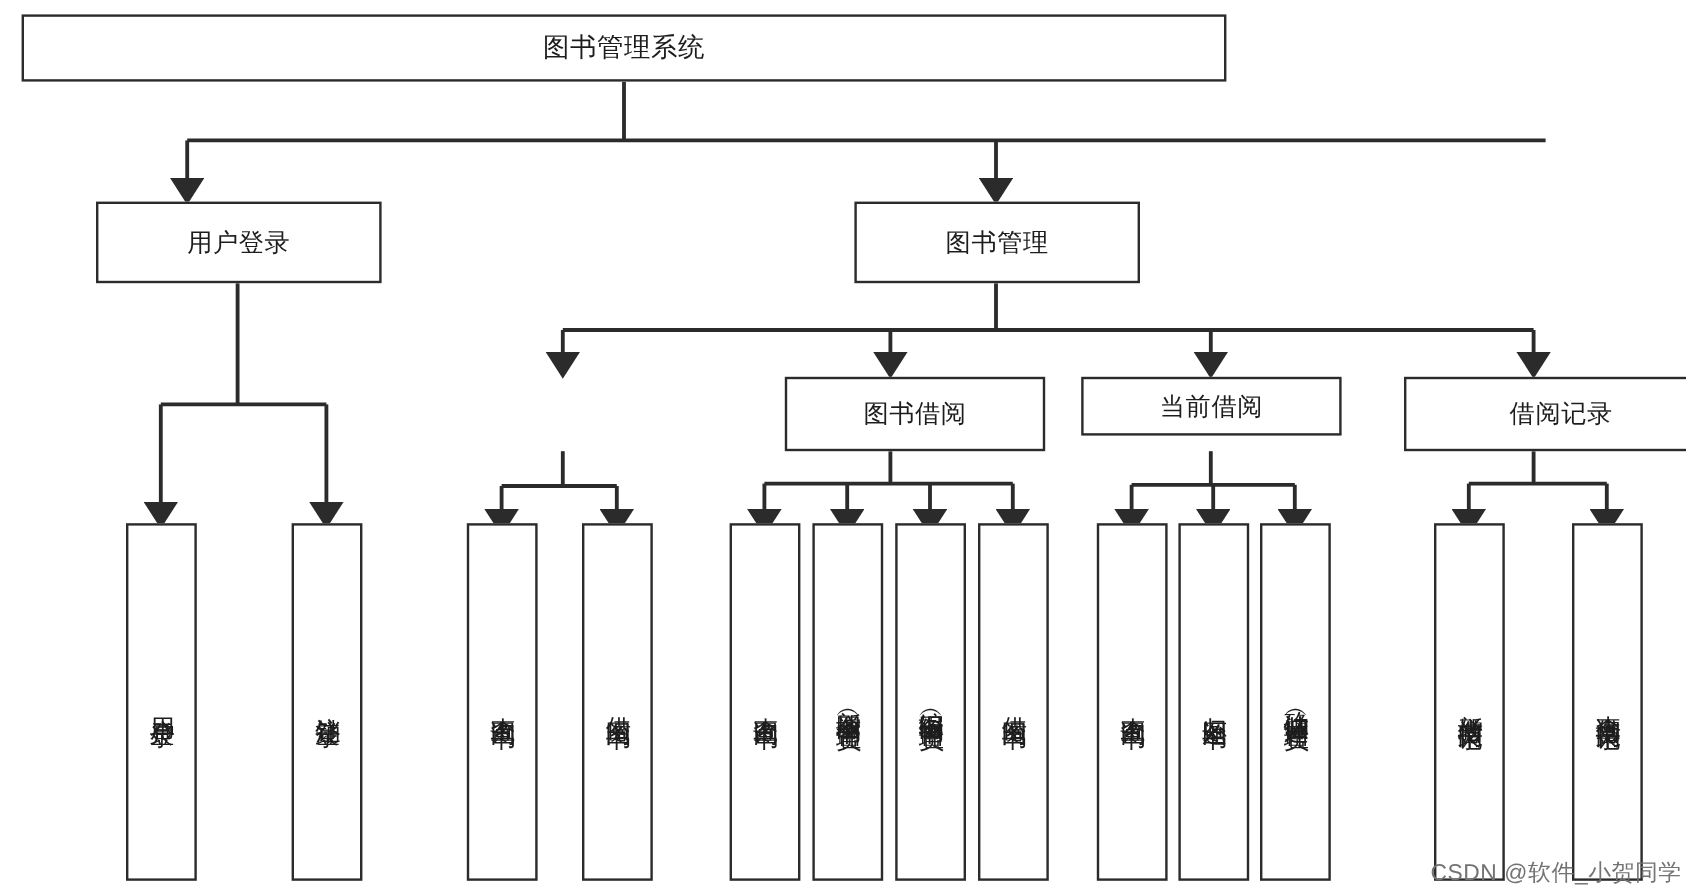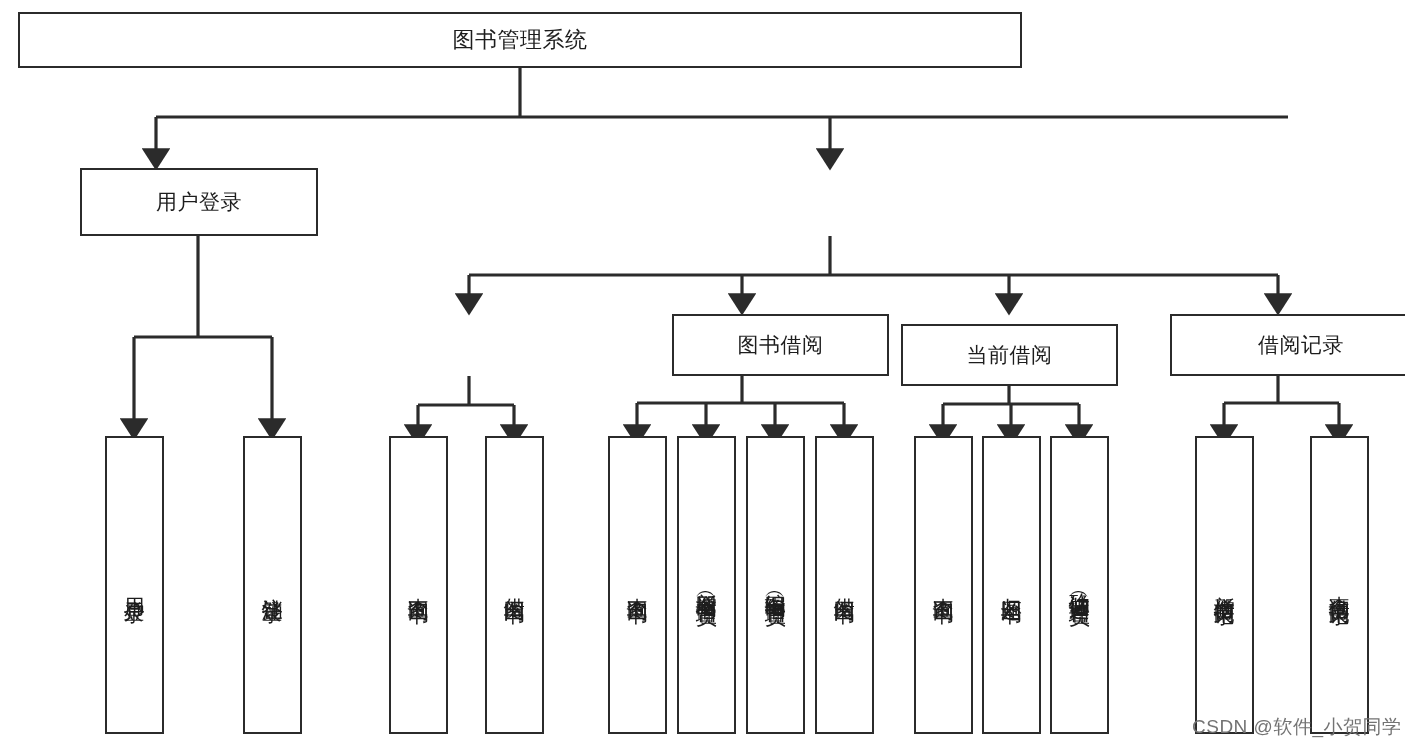--- a/index.html
+++ b/index.html
@@ -120,25 +120,28 @@
     </g>
   </svg>
 
   <div class="node horiz root" style="left:18px; top:12px; width:1004px; height:56px;">
     <span>图书管理系统</span>
   </div>
 
   <div class="node horiz" style="left:80px; top:168px; width:238px; height:68px;">
     <span>用户登录</span>
   </div>
+  <div class="node horiz" style="left:712px; top:168px; width:238px; height:68px;">
+    <span>图书管理</span>
+  </div>
 
-  <div class="node horiz" style="left:672px; top:314px; width:217px; height:62px;">
+  <div class="node horiz" style="left:654px; top:314px; width:217px; height:62px;">
     <span>图书借阅</span>
   </div>
-  <div class="node horiz" style="left:901px; top:324px; width:217px; height:62px;">
+  <div class="node horiz" style="left:901px; top:314px; width:217px; height:49px;">
     <span>当前借阅</span>
   </div>
   <div class="node horiz" style="left:1170px; top:314px; width:262px; height:62px;">
     <span>借阅记录</span>
   </div>
 
   <div class="node vert" style="left:105px; top:436px; width:59px; height:298px;">
     <span class="vtext">用户登录</span>
   </div>
   <div class="node vert" style="left:243px; top:436px; width:59px; height:298px;">

